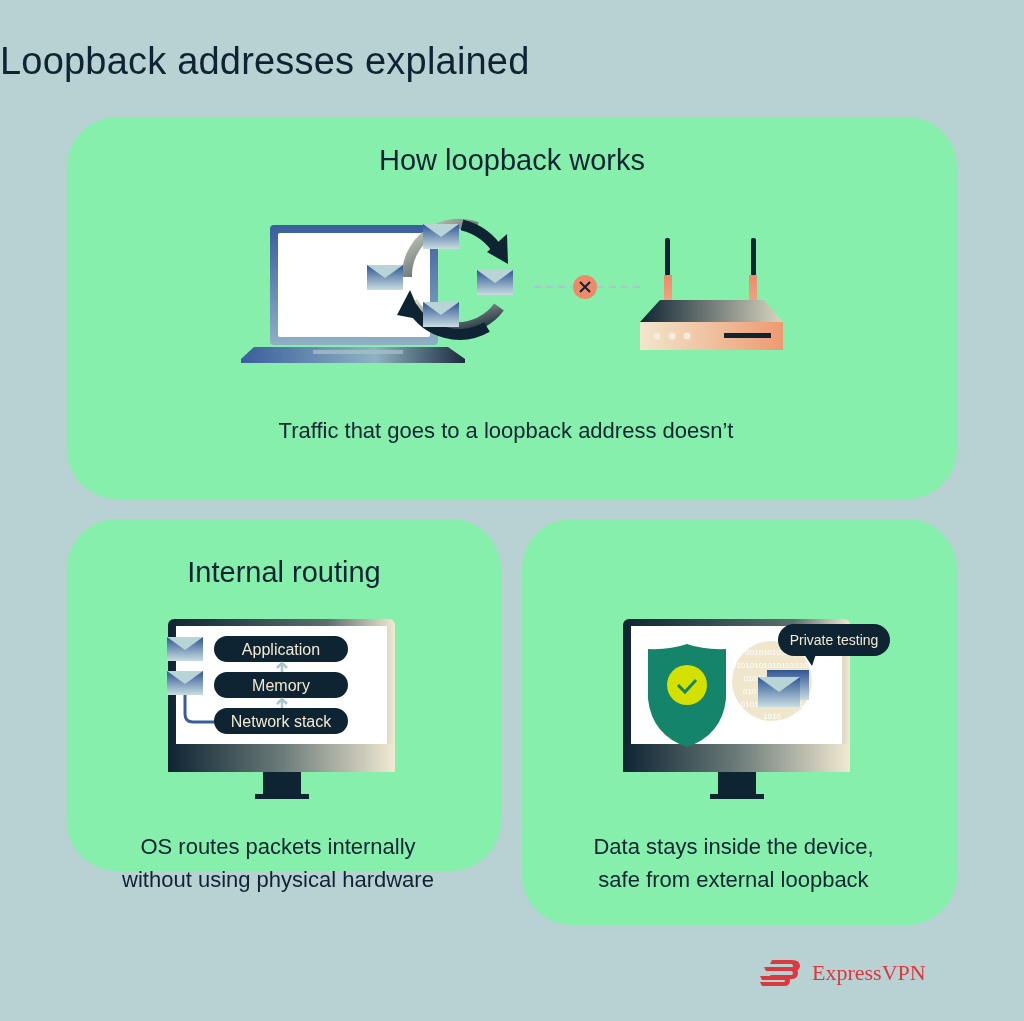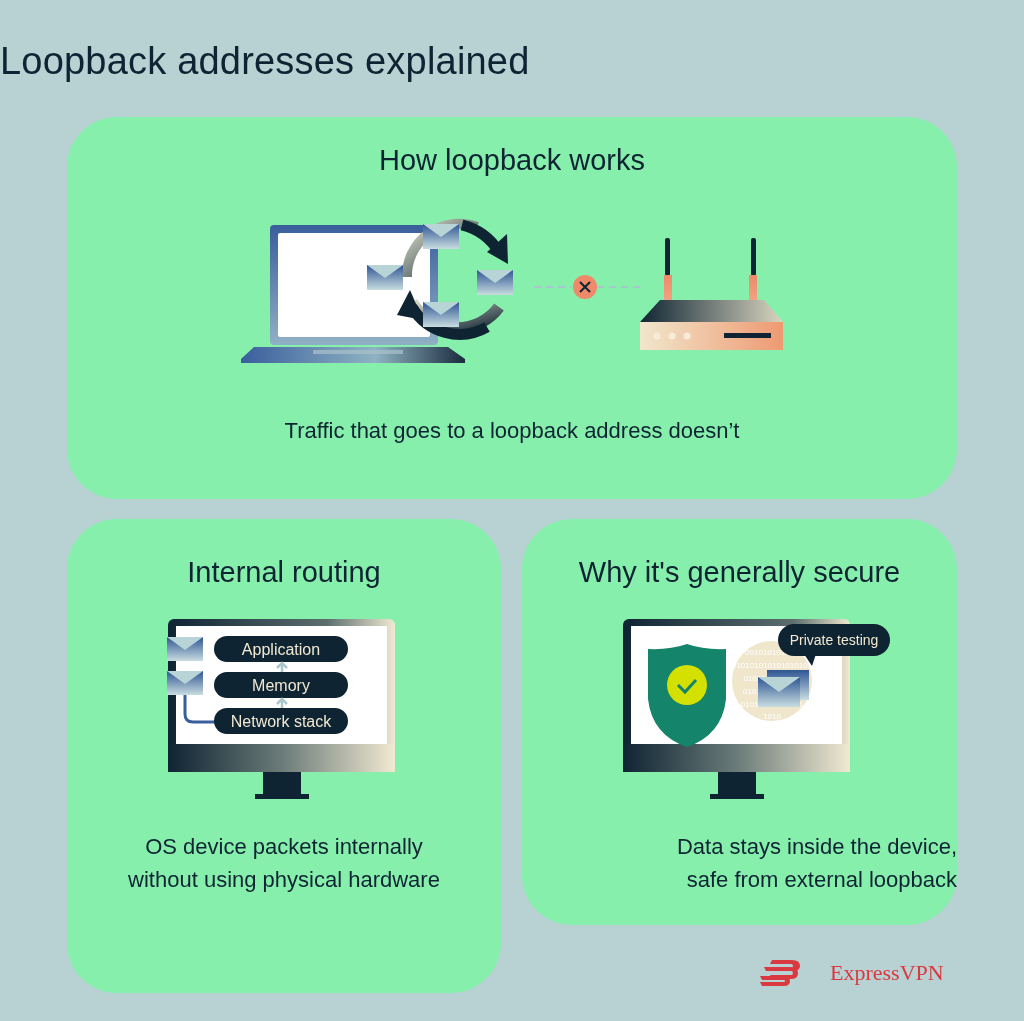--- a/index.html
+++ b/index.html
@@ -8,34 +8,34 @@
     font-family:"Liberation Sans", "DejaVu Sans", sans-serif; color:#0f2433;
   }
   .title {
     position:absolute; left:0; right:0; top:40px; text-align:left;
     font-size:38px; font-weight:400; letter-spacing:0.2px; color:#0f2433;
   }
   .card {
     position:absolute; background:#86efac; border-radius:50px;
   }
   #card-top { left:67px; top:117px; width:890px; height:382px; }
-  #card-left { left:67px; top:519px; width:434px; height:474px; }
+  #card-left { left:67px; top:519px; width:434px; height:352px; }
   #card-right { left:522px; top:519px; width:435px; height:406px; }
   .card-heading {
     position:absolute; left:0; right:0; text-align:center; font-size:29px; color:#0f2433;
   }
   .card-text {
-    position:absolute; left:0; right:0; text-align:center; font-size:22px; line-height:33px; color:#0f2433;
+    position:absolute; left:0; right:12px; text-align:center; font-size:22px; line-height:33px; color:#0f2433;
   }
   svg { position:absolute; overflow:visible; }
   .logo {
     position:absolute; left:758px; top:958px; display:flex; align-items:center; gap:10px;
   }
   .logo-text {
-    font-family:"Liberation Serif", "DejaVu Serif", serif; font-size:22px; color:#da3940; font-weight:400;margin-left:18px;
+    font-family:"Liberation Serif", "DejaVu Serif", serif; font-size:22px; color:#da3940; font-weight:400;
   }
   .pill-label {
     font-family:"Liberation Sans", sans-serif; font-size:16px; fill:#f1e9d2;
   }
 </style>
 </head>
 <body>
 
 <div class="title">Loopback addresses explained</div>
 
@@ -186,27 +186,26 @@
       <line x1="215" y1="196" x2="215" y2="180" stroke="#a9c6cc" stroke-width="2.5"></line>
       <path d="M210 185 L215 180 L220 185" stroke="#a9c6cc" stroke-width="2.5" fill="none"></path>
     </g>
     <g>
       <rect x="147" y="189" width="134" height="26" rx="13" fill="#0f2433"></rect>
       <text x="214" y="208" text-anchor="middle" class="pill-label">Network stack</text>
     </g>
   </svg>
 
   <div class="card-text" style="top:311px;">
-    <div>OS device packets internally</div>
+    <div>OS routes packets internally</div>
     <div>without using physical hardware</div>
   </div>
 </div>
 
 <div class="card" id="card-right">
-  <div class="card-heading" style="top:37px;">Why it's generally secure</div>
 
   <svg width="435" height="406" viewBox="0 0 435 406" style="left:0;top:0;">
     <defs>
       <linearGradient id="monBezel2" x1="0" y1="0" x2="1" y2="0">
         <stop offset="0" stop-color="#0f2433"></stop>
         <stop offset="0.75" stop-color="#5c6e6e"></stop>
         <stop offset="1" stop-color="#f1e9d2"></stop>
       </linearGradient>
       <linearGradient id="monChin2" x1="0" y1="0" x2="1" y2="0">
         <stop offset="0" stop-color="#0f2433"></stop>
@@ -246,21 +245,21 @@
       <rect x="236" y="158" width="42" height="30" fill="url(#env3)"></rect>
       <path d="M236 158 L257 173 L278 158 Z" fill="#b8d4d6"></path>
     </g>
     <g>
       <rect x="256" y="105" width="112" height="32" rx="16" fill="#0f2433"></rect>
       <path d="M282 135 L290 147 L294 135 Z" fill="#0f2433"></path>
       <text x="312" y="126" text-anchor="middle" font-family="Liberation Sans, sans-serif" font-size="14" fill="#f1e9d2">Private testing</text>
     </g>
   </svg>
 
-  <div class="card-text" style="top:311px;text-align:right;">
+  <div class="card-text" style="top:311px;">
     <div>Data stays inside the device,</div>
     <div>safe from external loopback</div>
   </div>
 </div>
 
 <div class="logo">
   <svg width="44" height="30" viewBox="0 0 44 30" style="position:relative;">
     <path d="M14 2 L34 2 Q42 2 42 8 Q42 13 35 13 L16 13 L14 10 L33 10 Q35 10 35 8 Q35 6 33 6 L12 6 Z" fill="#da3940"></path>
     <path d="M6 9 L33 9 Q40 9 40 15 Q40 21 33 21 L14 21 L12 17 L33 17 Q35 17 35 15 Q35 13 33 13 L8 13 Z" fill="#da3940"></path>
     <path d="M2 18 L26 18 Q32 18 32 23 Q32 28 26 28 L4 28 L2 24 L26 24 Q27 24 27 23 Q27 22 26 22 L4 22 Z" fill="#da3940"></path>

